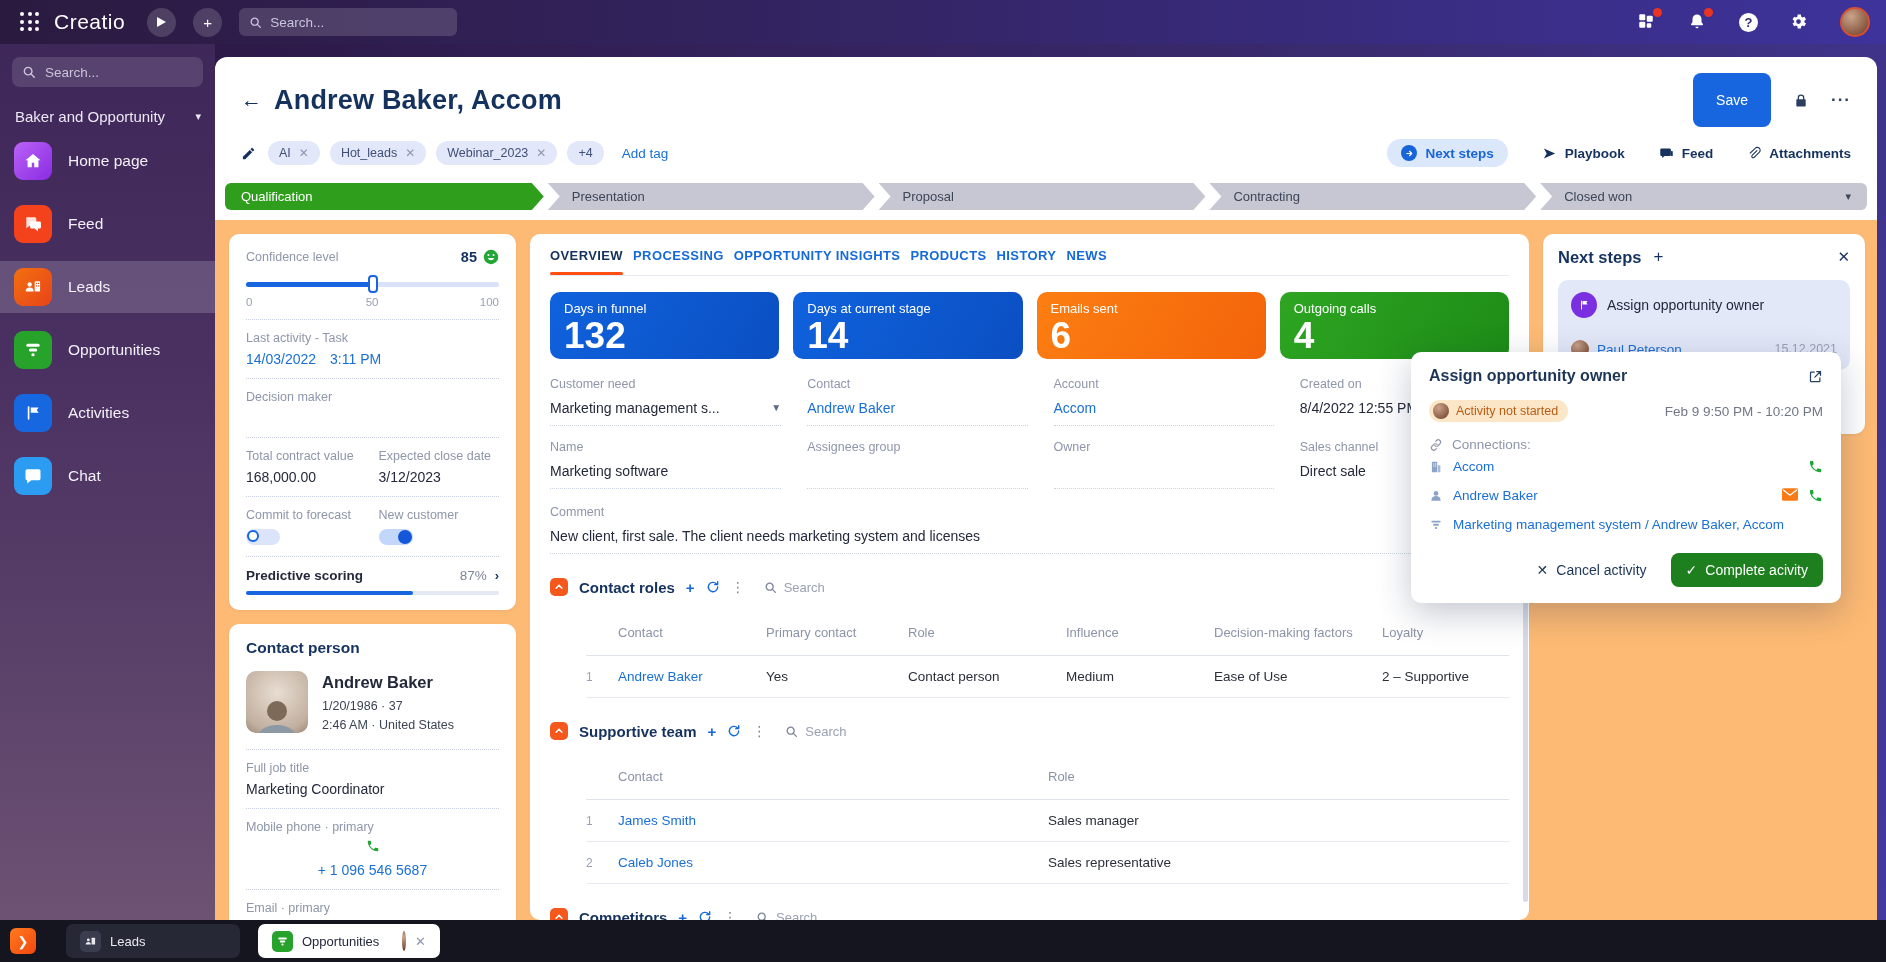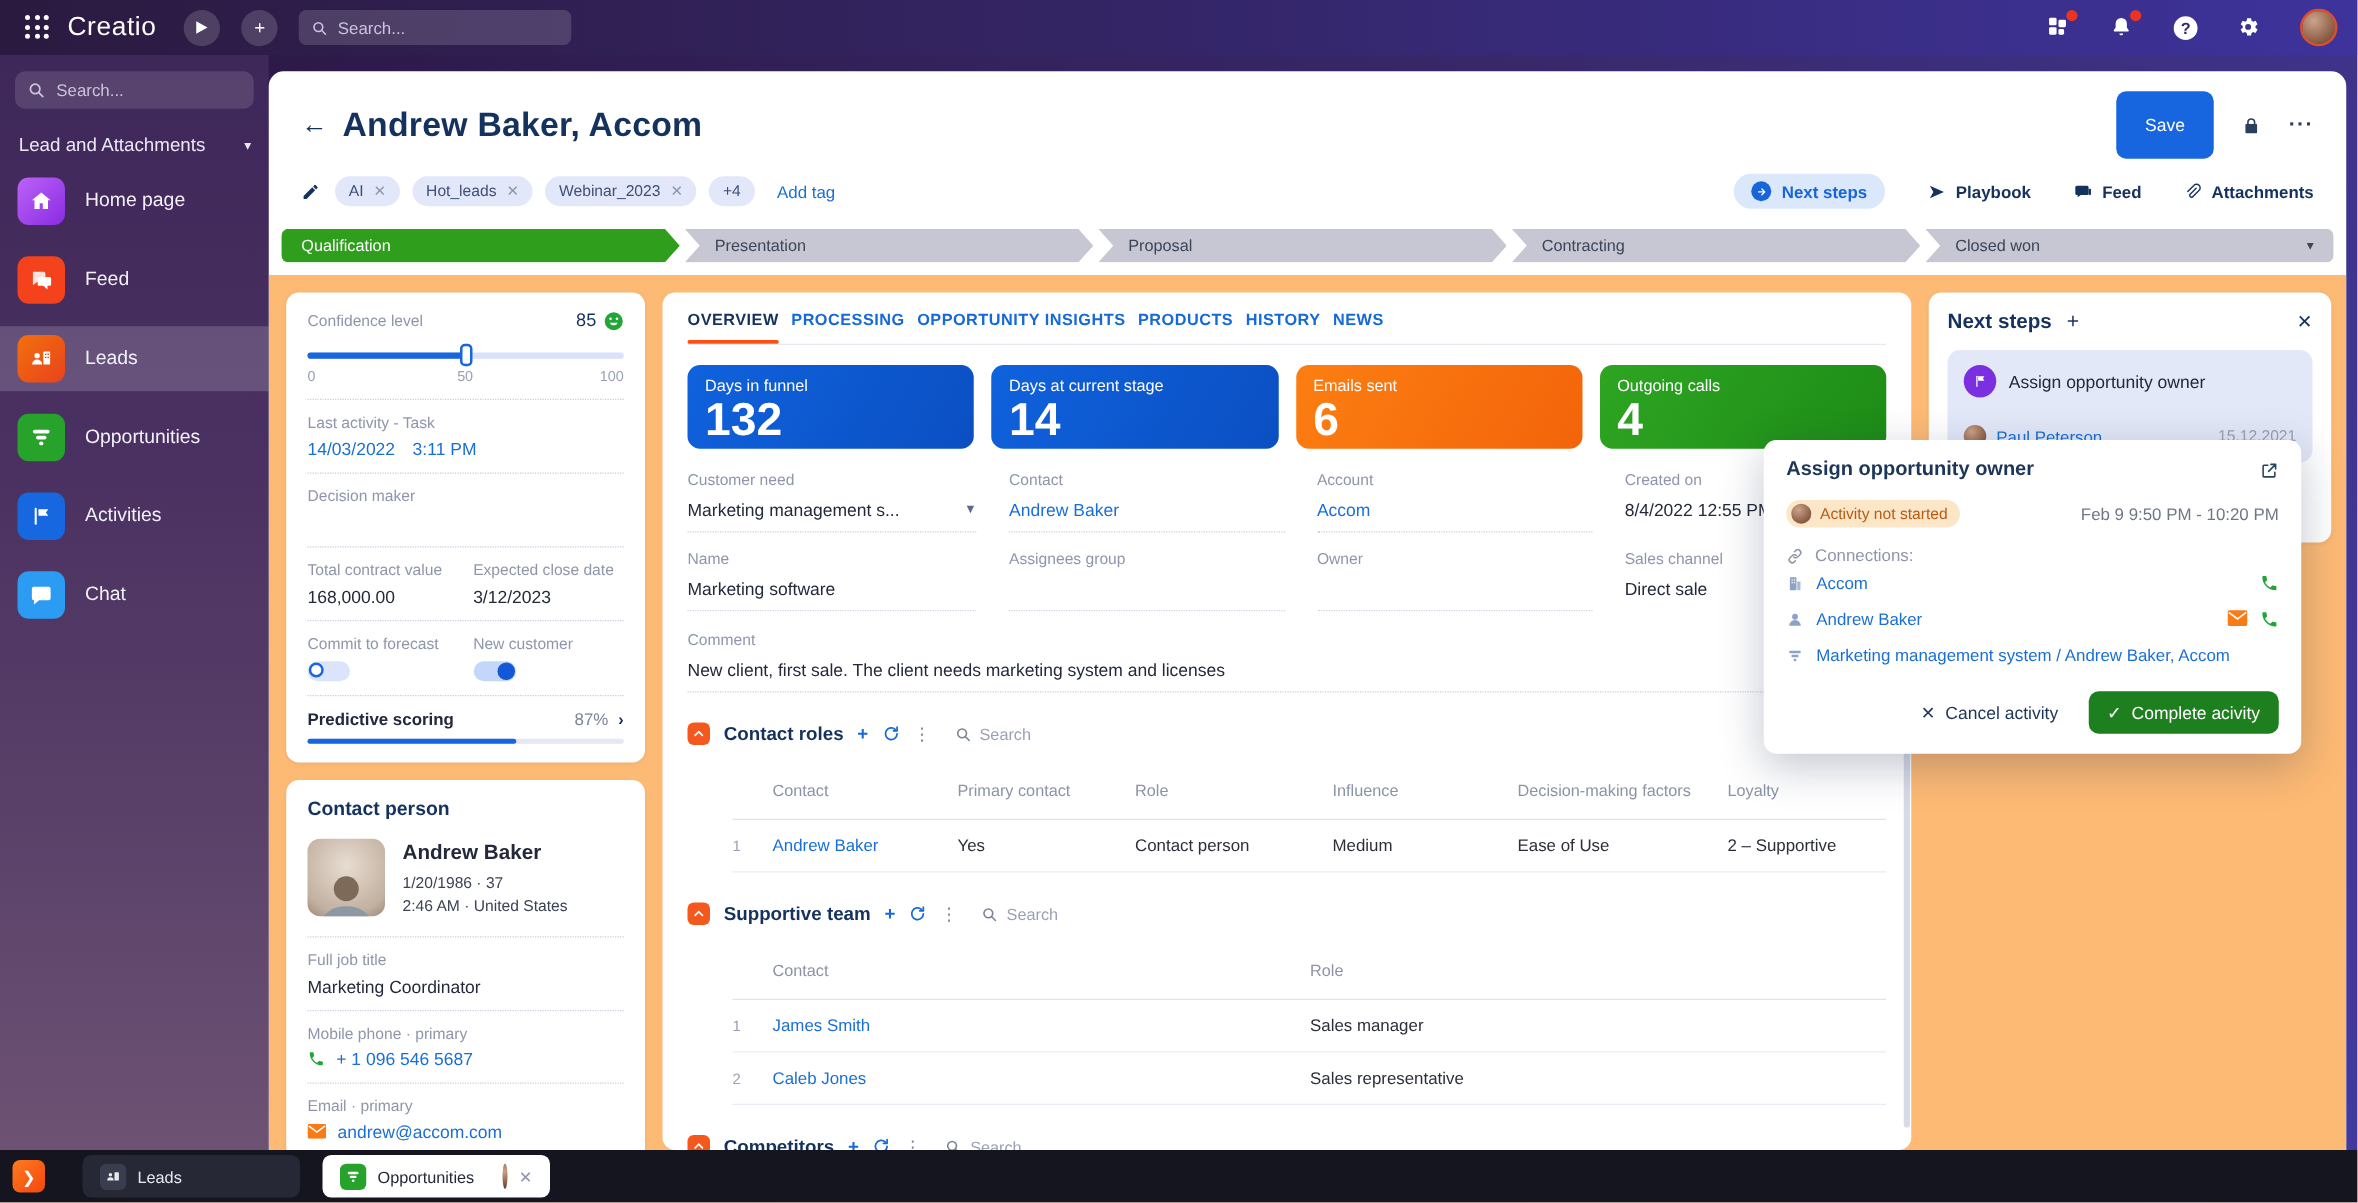--- a/index.html
+++ b/index.html
@@ -85,21 +85,21 @@
   
   .body { flex:1; background:#fdba74; display:flex; gap:14px; padding:14px 12px 0 14px; overflow:hidden; margin-top:10px; }
   .panel { background:#fff; border-radius:10px; box-shadow:0 1px 3px rgba(23,43,99,.07); }
   .left-col { width:287px; flex:none; display:flex; flex-direction:column; gap:14px; }
   .det { padding:15px 17px; font-size:13px; }
   .lbl { color:#8e96aa; font-size:12.5px; }
   .val { color:#23293a; font-size:14px; }
   .link { color:#1a6fd6; }
   .dotline { border-bottom:1px dotted #c8cedd; margin:11px 0; }
   .conf-row { display:flex; align-items:center; }
-  .conf-row .num { margin-left:auto; color:#15325f; font-weight:normal; font-size:14.5px; margin-right:6px; }
+  .conf-row .num { margin-left:auto; color:#15325f; font-weight:bold; font-size:14.5px; margin-right:6px; }
   .slider { position:relative; height:18px; margin-top:10px; }
   .slider .track { position:absolute; top:7px; left:0; right:0; height:5px; border-radius:3px; background:#d9e1fb; }
   .slider .fill { position:absolute; top:7px; left:0; width:50%; height:5px; border-radius:3px; background:#1766e0; }
   .slider .handle { position:absolute; left:calc(50% - 5px); top:0; width:10px; height:18px; background:#fff;
     border:2px solid #1766e0; border-radius:4px; }
   .scale { display:flex; font-size:11.5px; color:#9aa1b5; margin-top:3px; }
   .scale span:nth-child(2){ margin:0 auto; transform:translateX(6px);}
   .two-col { display:flex; gap:12px; }
   .two-col > div { flex:1; }
   .toggle { width:34px; height:16px; border-radius:9px; background:#dce4fb; position:relative; margin-top:7px; }
@@ -113,21 +113,21 @@
   .prog { height:4px; background:#e4e8f3; border-radius:2px; margin-top:8px; }
   .prog .fill { width:66%; height:4px; background:#1766e0; border-radius:2px; }
 
   .c-title { color:#15325f; font-size:15.5px; font-weight:bold; }
   .c-head { display:flex; gap:14px; margin-top:14px; }
   .photo { width:62px; height:62px; border-radius:10px; flex:none;
     background:radial-gradient(circle at 50% 35%,#e8ddd2,#c2b0a0 75%,#9d8878); position:relative; overflow:hidden;}
   .photo svg { position:absolute; bottom:-4px; left:50%; transform:translateX(-50%); }
   .c-name { font-size:16.5px; font-weight:bold; color:#23293a; margin:2px 0 5px; }
   .c-sub { font-size:12.5px; color:#3c4354; line-height:1.5; }
-  .c-row-ico { display:flex; align-items:center; gap:9px; margin-top:5px; }
+  .c-row-ico { display:flex; align-items:center; gap:9px; margin-top:5px;flex-direction:column; }
 
   
   .main-col { flex:1; background:#fff; border-radius:10px; padding:14px 20px 0 20px; overflow:hidden; }
   .tabs { display:flex; gap:10px; border-bottom:1px solid #e8eaf2; padding-bottom:1px; }
   .tab { font-size:13px; font-weight:bold; letter-spacing:.4px; color:#1569d8; padding-bottom:11px; position:relative; cursor:pointer; }
   .tab.active { color:#15325f; }
   .tab.active::after { content:""; position:absolute; left:0; right:0; bottom:-1px; height:3px; background:#ff4f12; border-radius:2px; }
   .kpis { display:grid; grid-template-columns:repeat(4,1fr); gap:14px; margin-top:16px; }
   .kpi { height:67px; border-radius:10px; color:#fff; padding:9px 14px; }
   .kpi .k-lbl { font-size:13px; }
@@ -271,21 +271,21 @@
     <div class="sb-search">
       <span>
           <svg width="14" height="14" viewBox="0 0 24 24">
             <circle cx="10.5" cy="10.5" r="6.5" fill="none" stroke="#cbc4da" stroke-width="2.4"></circle>
             <line x1="15.5" y1="15.5" x2="21" y2="21" stroke="#cbc4da" stroke-width="2.4" stroke-linecap="round"></line>
           </svg>
         </span>
       <span>Search...</span>
     </div>
     <div class="sb-ws">
-      <span>Lead and Attachments</span>
+      <span>Baker and Opportunity</span>
       <span class="caret">▾</span>
     </div>
     <div class="sb-item">
       <span class="sb-tile t-home">
           <svg width="20" height="20" viewBox="0 0 24 24" fill="#fff">
             <path d="M12 3.5 3 11h2.5v8.5h5V14h3v5.5h5V11H21z"></path>
           </svg>
         </span>
       <span class="sb-label">Home page</span>
     </div>

